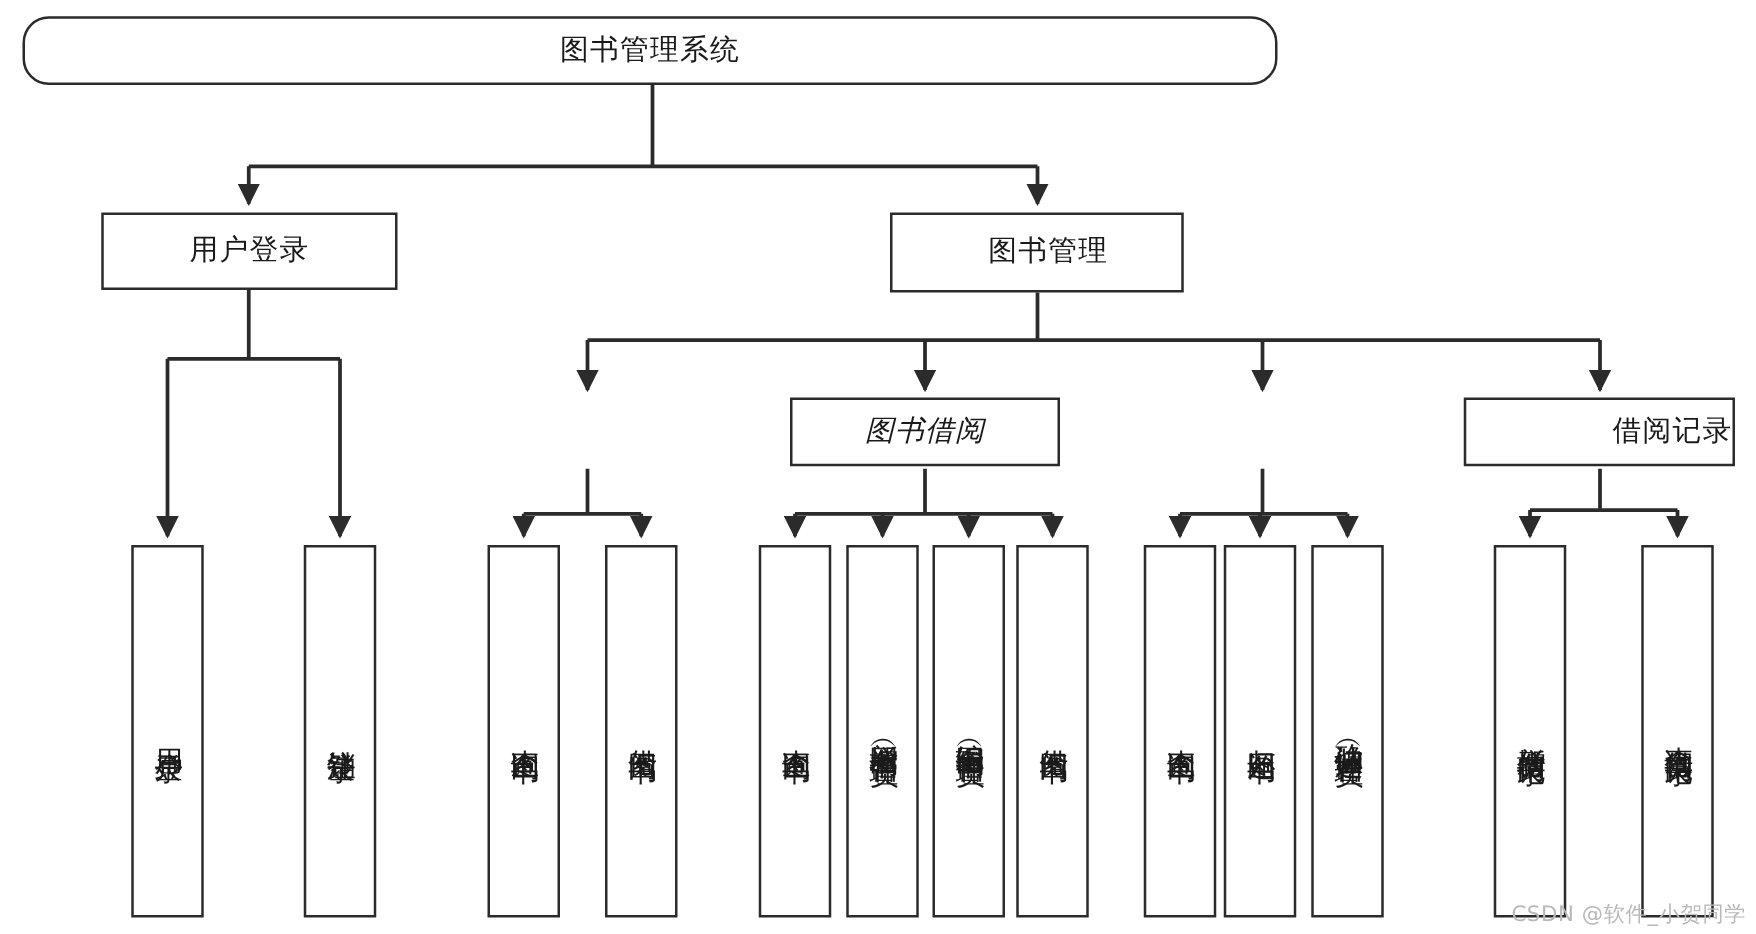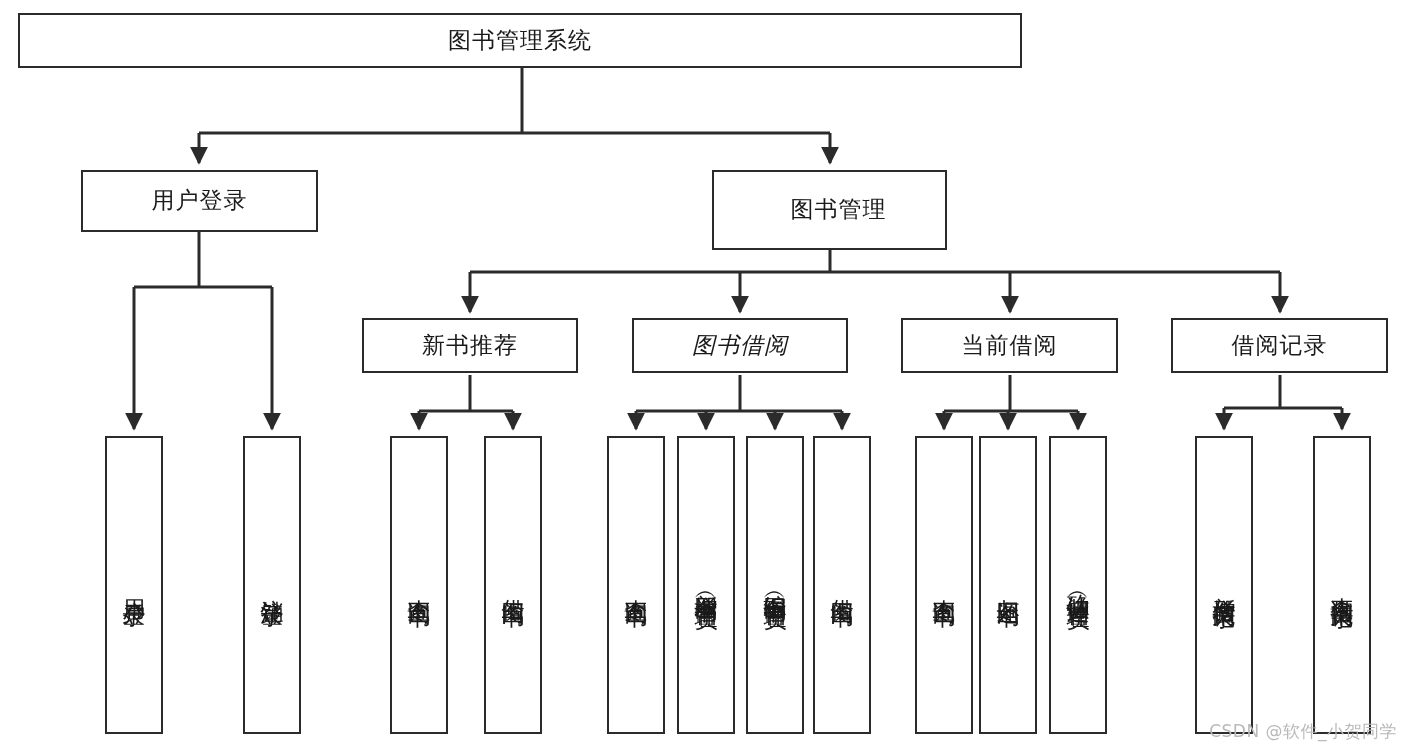--- a/index.html
+++ b/index.html
@@ -116,41 +116,35 @@
       <path d="M 1008 411 L 1008 429" marker-end="url(#arrow)"></path>
       <path d="M 1078 411 L 1078 429" marker-end="url(#arrow)"></path>
 
       <path d="M 1280 375 L 1280 408"></path>
       <path d="M 1224 408 L 1342 408"></path>
       <path d="M 1224 408 L 1224 429" marker-end="url(#arrow)"></path>
       <path d="M 1342 408 L 1342 429" marker-end="url(#arrow)"></path>
     </g>
   </svg>
 
-  <div class="node horizontal" style="left:18px; top:13px; width:1004px; height:55px;">
+  <div class="node horizontal" style="left:18px; top:13px; width:1004px; height:55px;border-radius:21px;">
     <span class="node-label">图书管理系统</span>
   </div>
 
   <div class="node horizontal" style="left:81px; top:170px; width:237px; height:62px;">
     <span class="node-label">用户登录</span>
   </div>
-  <div class="node horizontal" style="left:712px; top:170px; width:235px; height:80px;padding-left:18px;">
+  <div class="node horizontal" style="left:712px; top:170px; width:235px; height:64px;padding-left:18px;">
     <span class="node-label">图书管理</span>
   </div>
 
-  <div class="node horizontal" style="left:362px; top:318px; width:216px; height:55px;">
-    <span class="node-label">新书推荐</span>
-  </div>
   <div class="node horizontal" style="left:632px; top:318px; width:216px; height:55px;font-style:italic;">
     <span class="node-label">图书借阅</span>
   </div>
-  <div class="node horizontal" style="left:901px; top:318px; width:217px; height:55px;">
-    <span class="node-label">当前借阅</span>
-  </div>
-  <div class="node horizontal" style="left:1171px; top:318px; width:217px; height:55px;">
+  <div class="node horizontal" style="left:1171px; top:318px; width:217px; height:55px;justify-content:flex-end;">
     <span class="node-label">借阅记录</span>
   </div>
 
   <div class="node vertical" style="left:105px; top:436px; width:58px; height:298px;">
     <span class="node-label">用户登录</span>
   </div>
   <div class="node vertical" style="left:243px; top:436px; width:58px; height:298px;">
     <span class="node-label">注销登录</span>
   </div>
 

